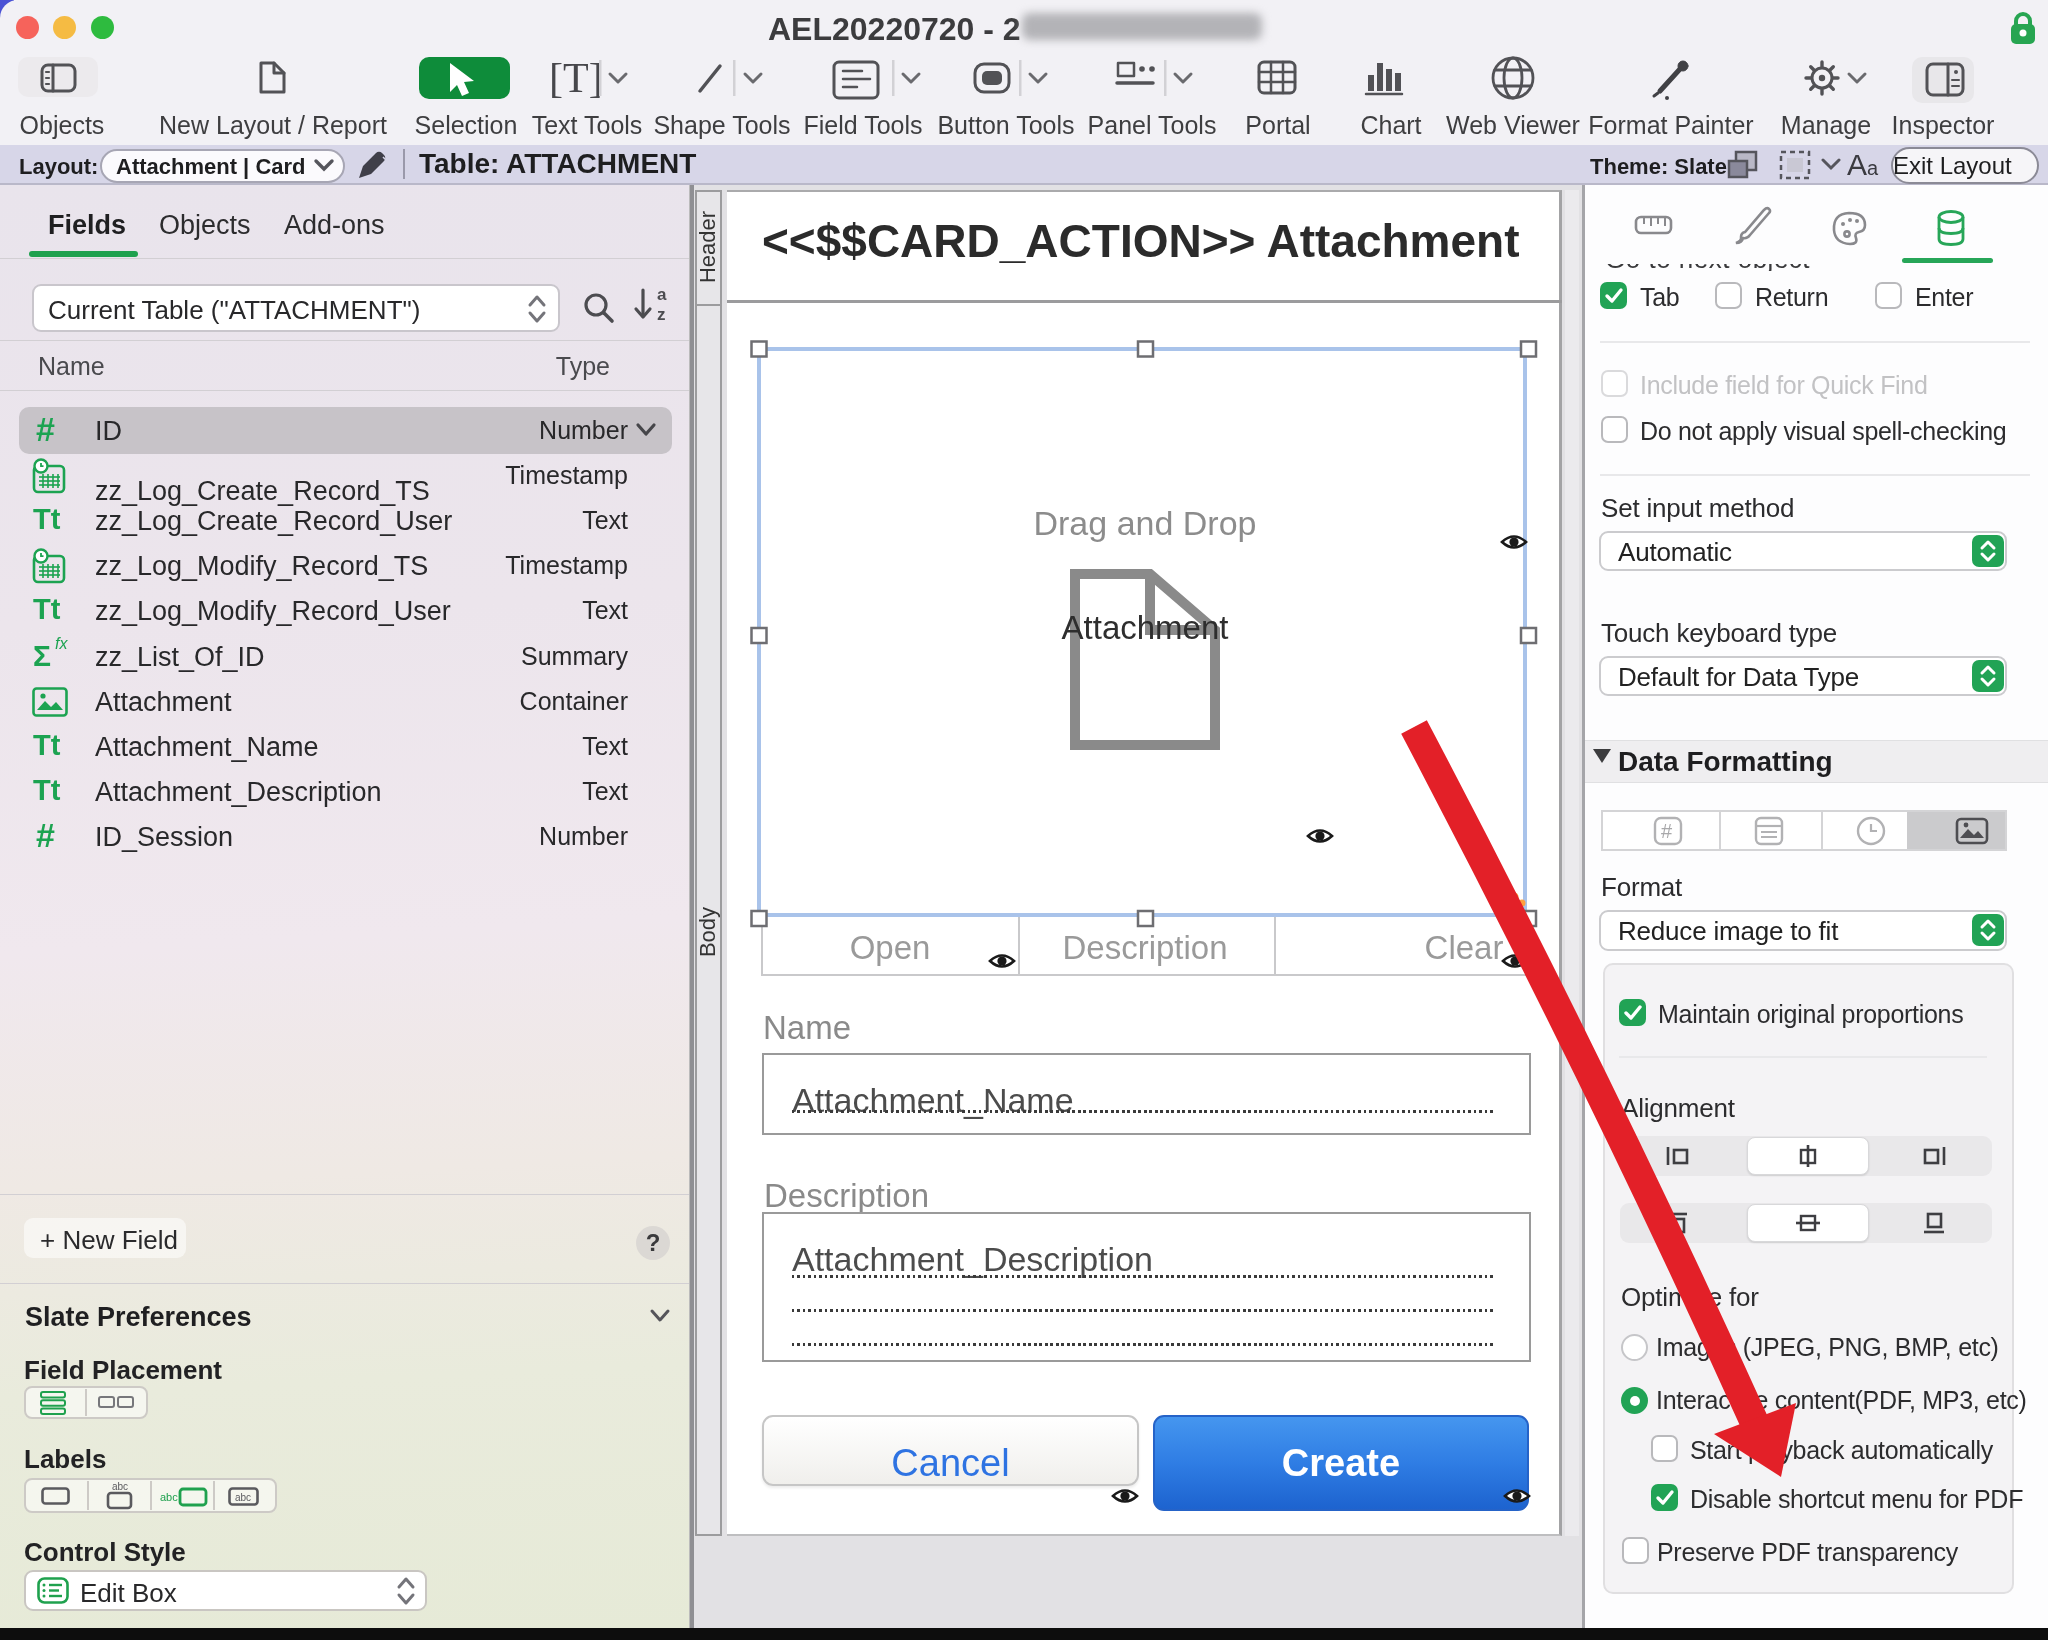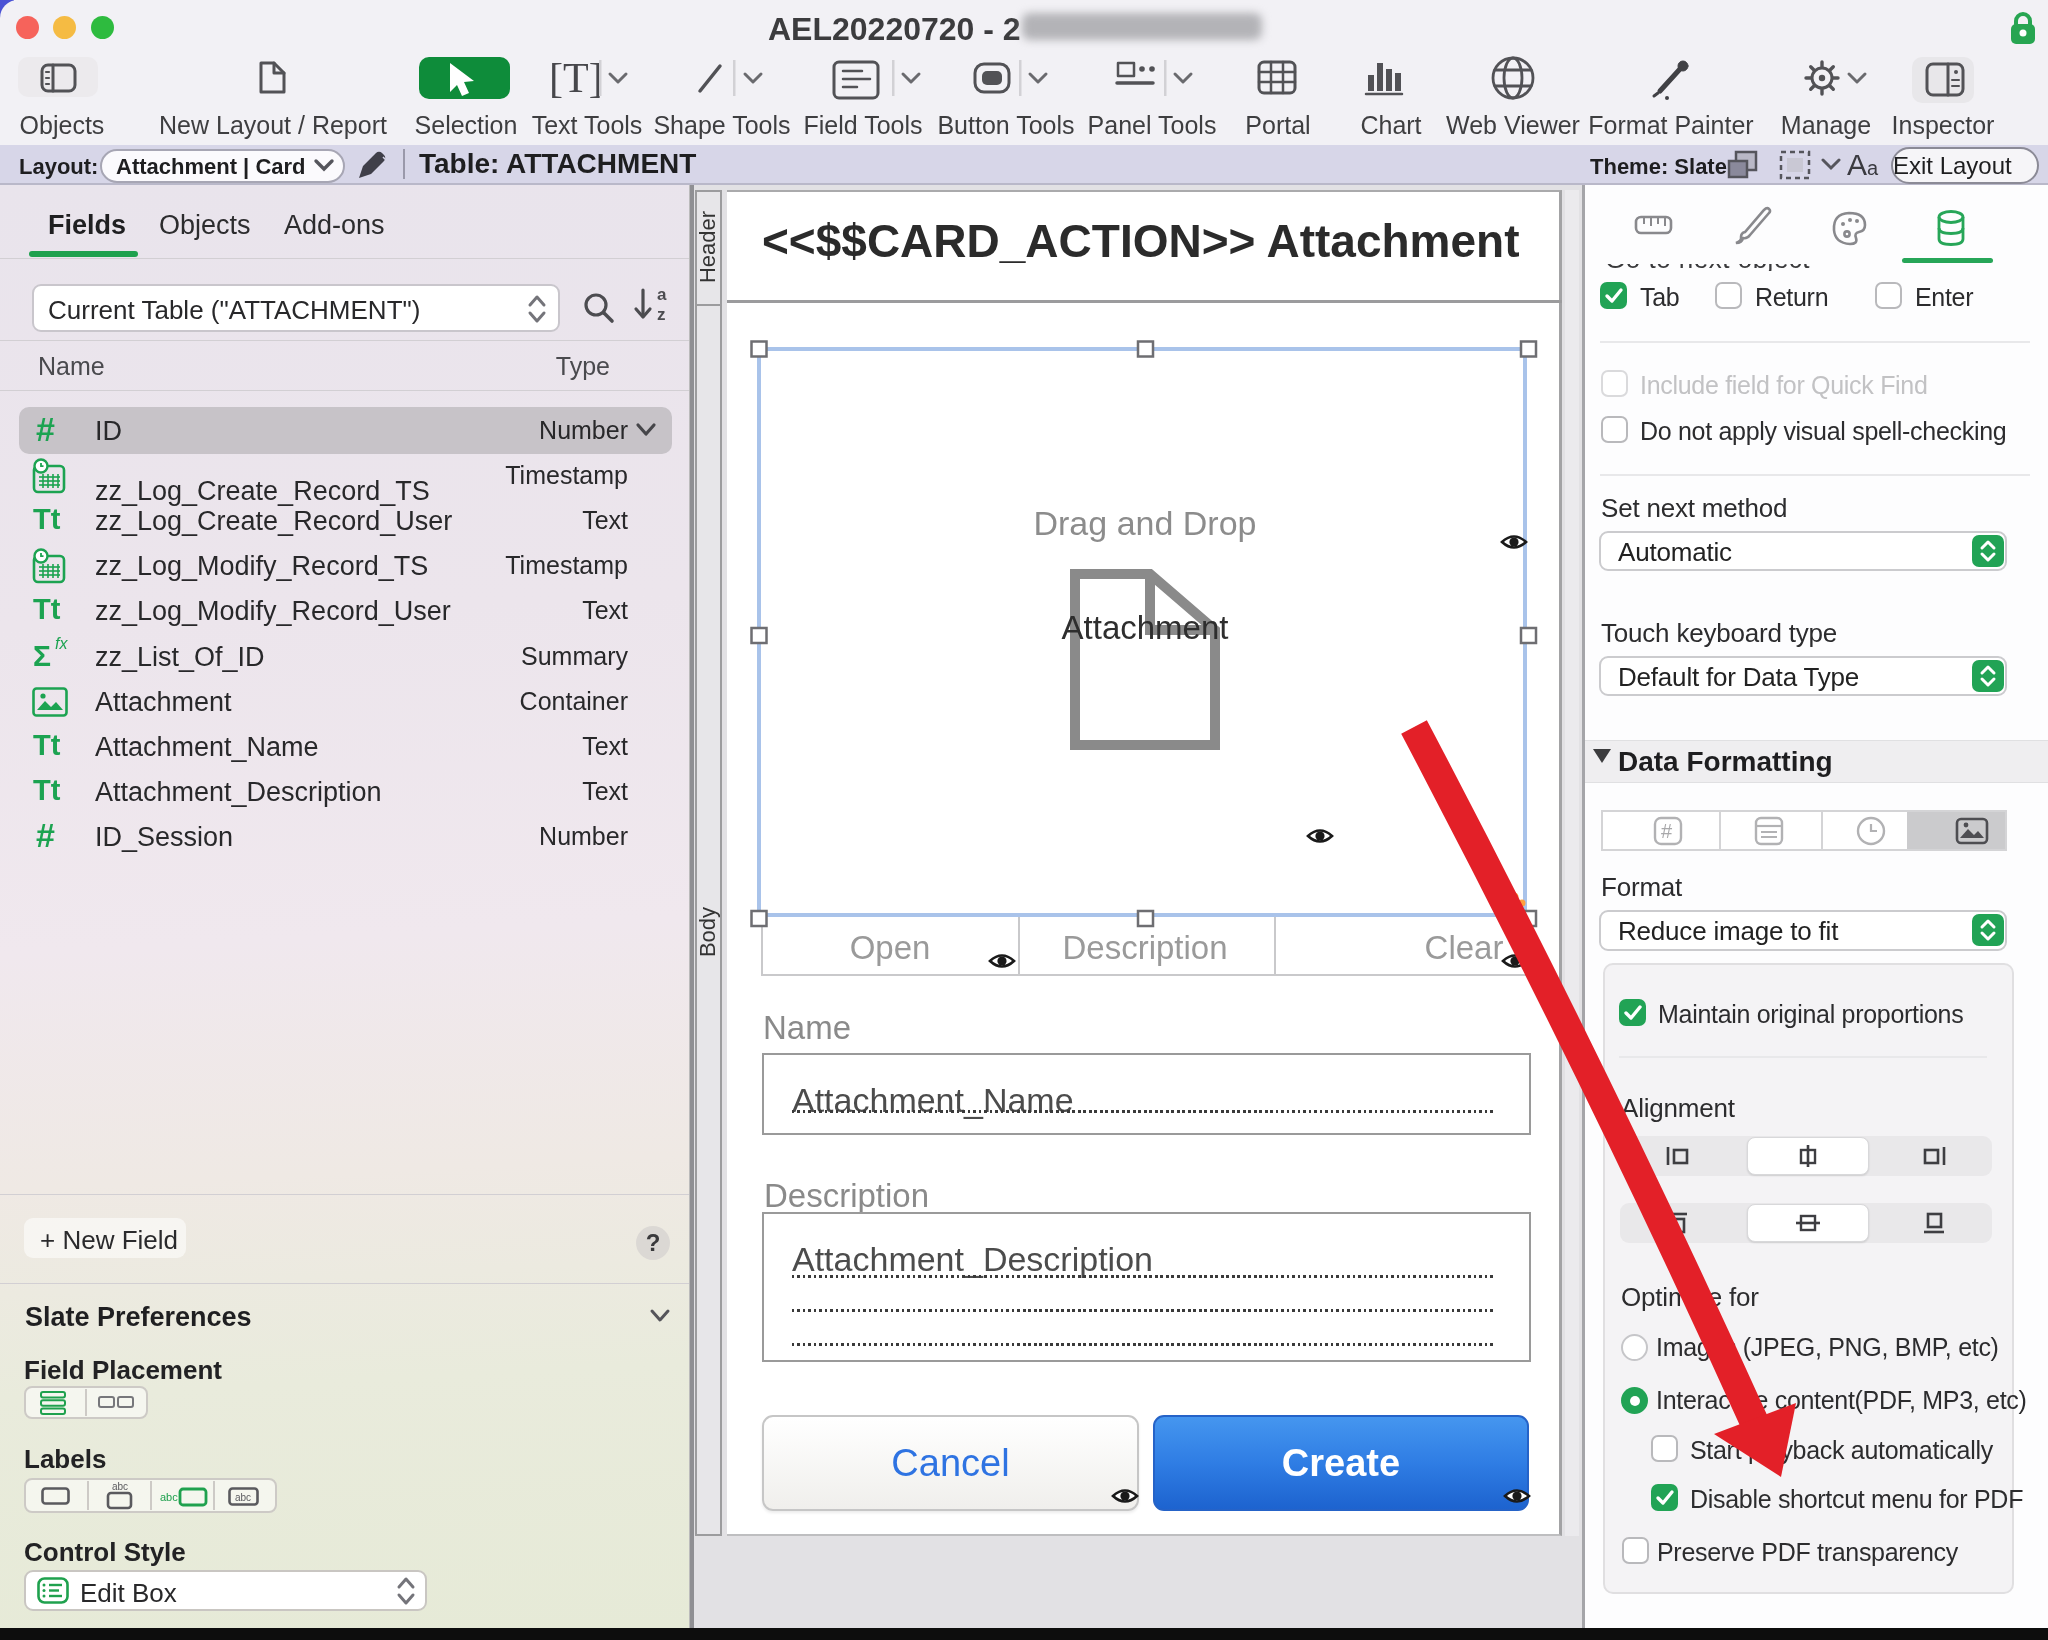--- a/index.html
+++ b/index.html
@@ -391,21 +391,21 @@
     <div class="abs" style="left:98px; top:896px; font-size:34px; color:#4c4c4c;">Attachment_Name</div>
     <div class="abs dotline" style="left:98px; top:925px; width:704px;"></div>
 
     <div class="abs" style="left:70px; top:992px; font-size:33px; color:#8a8a8a;">Description</div>
     <div class="abs" style="left:68px; top:1027px; width:769px; height:150px; border:2px solid #9a9a9a;"></div>
     <div class="abs" style="left:98px; top:1055px; font-size:34px; color:#4c4c4c;">Attachment_Description</div>
     <div class="abs dotline" style="left:98px; top:1090px; width:704px;"></div>
     <div class="abs dotline" style="left:98px; top:1124px; width:704px;"></div>
     <div class="abs dotline" style="left:98px; top:1158px; width:704px;"></div>
 
-    <div class="abs" style="left:68px; top:1230px; width:377px; height:96px; border-radius:11px; background:linear-gradient(#ffffff,#f0efec); border:2px solid #c6c6c6; box-shadow:0 2px 3px rgba(0,0,0,0.08); text-align:center; line-height:92px; font-size:38px; color:#2e73e2;">Cancel</div>
+    <div class="abs" style="left:68px; top:1230px; width:377px; height:71px; border-radius:11px; background:linear-gradient(#ffffff,#f0efec); border:2px solid #c6c6c6; box-shadow:0 2px 3px rgba(0,0,0,0.08); text-align:center; line-height:92px; font-size:38px; color:#2e73e2;">Cancel</div>
     <div class="abs" style="left:459px; top:1230px; width:376px; height:96px; border-radius:11px; background:linear-gradient(#4596ef 0%, #2f7de4 50%, #1d63cf 100%); border:2px solid #2563c8; text-align:center; line-height:92px; font-size:38px; font-weight:bold; color:#fff;">Create</div>
 
     <svg class="abs" style="left:55px; top:154px;" width="790" height="590" viewBox="0 0 790 590">
       <g fill="#fff" stroke="#6e6e72" stroke-width="2.5">
         <rect x="2.5" y="2.5" width="15" height="15"></rect>
         <rect x="389" y="2.5" width="15" height="15"></rect>
         <rect x="772" y="2.5" width="15" height="15"></rect>
         <rect x="2.5" y="289" width="15" height="15"></rect>
         <rect x="772" y="289" width="15" height="15"></rect>
         <rect x="2.5" y="572" width="15" height="15"></rect>
@@ -486,21 +486,21 @@
     <div class="cb" style="left:130px; top:97px;"></div>
     <div class="cklabel" style="left:170px; top:98px;">Return</div>
     <div class="cb" style="left:290px; top:97px;"></div>
     <div class="cklabel" style="left:330px; top:98px;">Enter</div>
     <div class="ins-sep" style="left:15px; top:156px; width:430px;"></div>
     <div class="cb" style="left:16px; top:185px; border-color:#dadadc;"></div>
     <div class="cklabel" style="left:55px; top:186px; color:#c2c2c4;">Include field for Quick Find</div>
     <div class="cb" style="left:16px; top:231px;"></div>
     <div class="cklabel" style="left:55px; top:232px;">Do not apply visual spell-checking</div>
     <div class="ins-sep" style="left:15px; top:289px; width:430px;"></div>
-    <div class="ins-label" style="left:16px; top:308px;">Set next method</div>
+    <div class="ins-label" style="left:16px; top:308px;">Set input method</div>
     <div class="dropdown" style="left:14px; top:346px; width:408px; height:40px;"></div>
     <div class="dd-text" style="left:33px; top:352px;">Automatic</div>
     <div class="stepper" style="left:387px; top:350px;"><svg width="32" height="32" viewBox="0 0 32 32">
           <path d="M10,13 l6,-6 6,6" stroke="#fff" stroke-width="3" fill="none" stroke-linecap="round" stroke-linejoin="round"></path>
           <path d="M10,19 l6,6 6,-6" stroke="#fff" stroke-width="3" fill="none" stroke-linecap="round" stroke-linejoin="round"></path>
         </svg></div>
     <div class="ins-label" style="left:16px; top:433px;">Touch keyboard type</div>
     <div class="dropdown" style="left:14px; top:471px; width:408px; height:40px;"></div>
     <div class="dd-text" style="left:33px; top:477px;">Default for Data Type</div>
     <div class="stepper" style="left:387px; top:475px;"><svg width="32" height="32" viewBox="0 0 32 32">

